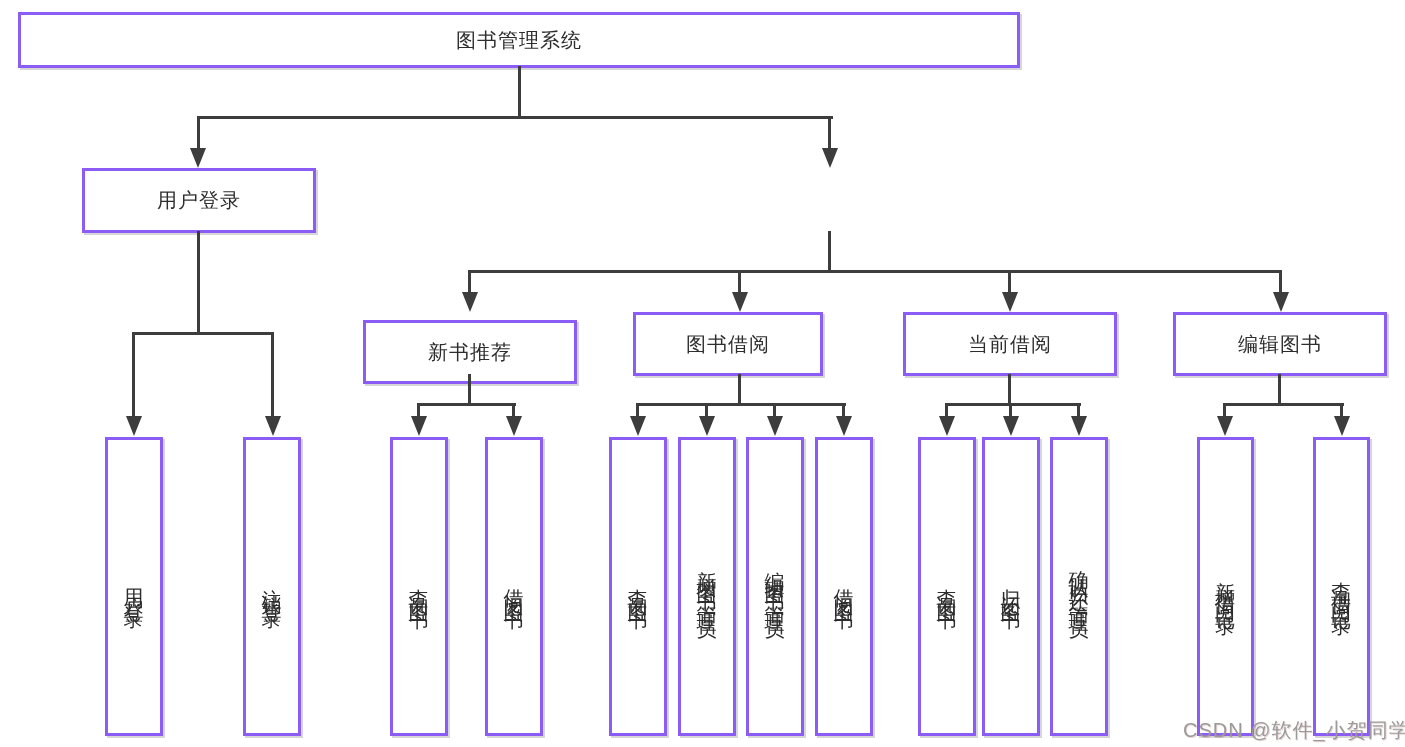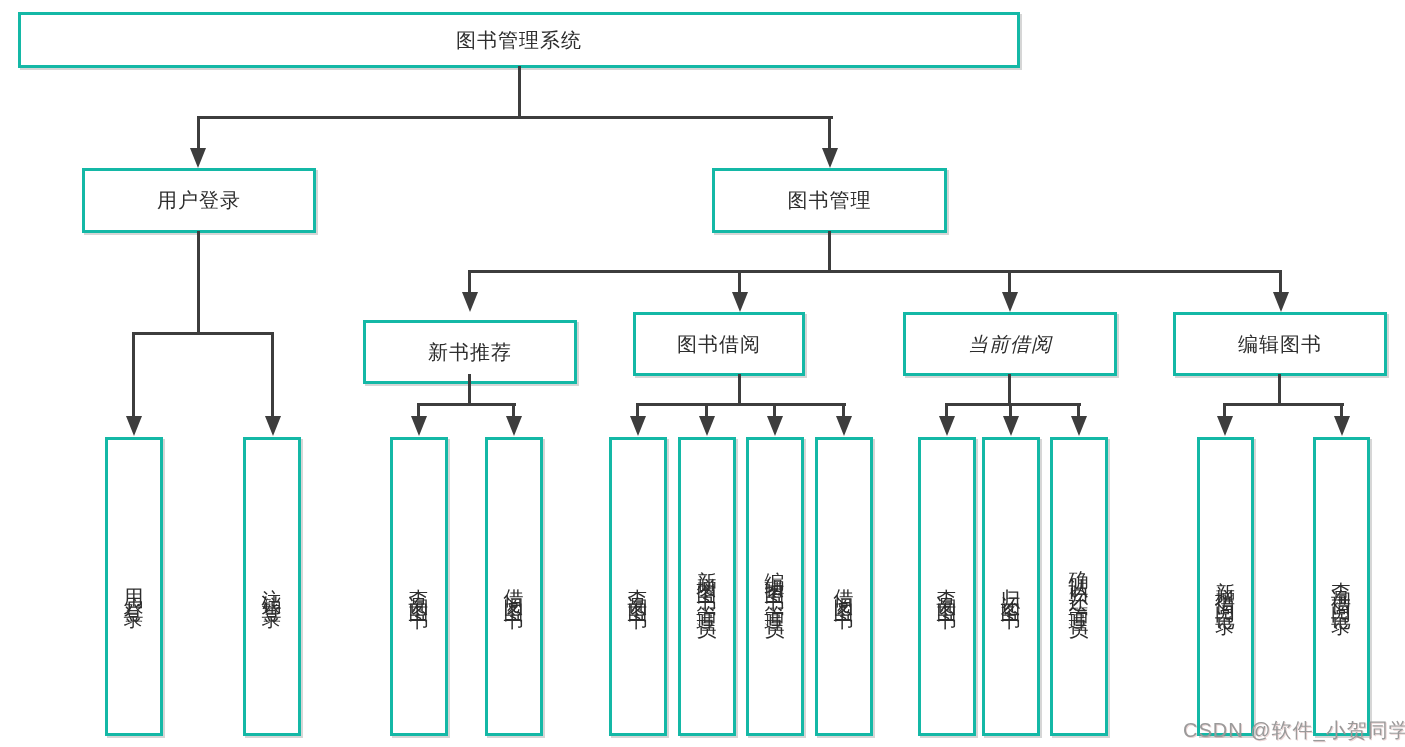--- a/index.html
+++ b/index.html
@@ -7,21 +7,21 @@
     position: relative;
     width: 1405px;
     height: 747px;
     background: #ffffff;
     overflow: hidden;
     font-family: "Liberation Sans", sans-serif;
   }
   .box {
     position: absolute;
     box-sizing: border-box;
-    border: 3px solid #14b8a6;
+    border: 3px solid #8b5cf6;
     background: #ffffff;
     box-shadow: 2px 2px 0 #d6d6d6;
     display: flex;
     align-items: center;
     justify-content: center;
     color: #2d2d2d;
   }
   .hlabel {
     font-size: 20px;
     letter-spacing: 1px;
@@ -67,23 +67,20 @@
   <div class="vl" style="left:518px; top:66px; height:52px;"></div>
   <div class="hl" style="left:197px; top:116px; width:636px;"></div>
   <div class="vl" style="left:197px; top:116px; height:36px;"></div>
   <div class="arr" style="left:190px; top:148px;"></div>
   <div class="vl" style="left:828px; top:116px; height:36px;"></div>
   <div class="arr" style="left:822px; top:148px;"></div>
 
   <div class="box" style="left:82px; top:168px; width:234px; height:65px;">
     <span class="hlabel">用户登录</span>
   </div>
-  <div class="box" style="left:712px; top:168px; width:235px; height:65px;">
-    <span class="hlabel">图书管理</span>
-  </div>
 
   <div class="vl" style="left:197px; top:231px; height:104px;"></div>
   <div class="hl" style="left:132px; top:332px; width:142px;"></div>
   <div class="vl" style="left:132px; top:332px; height:86px;"></div>
   <div class="arr" style="left:126px; top:416px;"></div>
   <div class="vl" style="left:271px; top:332px; height:86px;"></div>
   <div class="arr" style="left:265px; top:416px;"></div>
 
   <div class="vl" style="left:828px; top:231px; height:42px;"></div>
   <div class="hl" style="left:469px; top:270px; width:813px;"></div>
@@ -92,24 +89,24 @@
   <div class="vl" style="left:738px; top:270px; height:26px;"></div>
   <div class="arr" style="left:732px; top:292px;"></div>
   <div class="vl" style="left:1008px; top:270px; height:26px;"></div>
   <div class="arr" style="left:1002px; top:292px;"></div>
   <div class="vl" style="left:1279px; top:270px; height:26px;"></div>
   <div class="arr" style="left:1273px; top:292px;"></div>
 
   <div class="box" style="left:363px; top:312px; width:214px; height:64px;margin-top:8px;">
     <span class="hlabel">新书推荐</span>
   </div>
-  <div class="box" style="left:633px; top:312px; width:172px; height:64px;text-align:center;">
+  <div class="box" style="left:633px; top:312px; width:190px; height:64px;text-align:center;">
     <span class="hlabel">图书借阅</span>
   </div>
-  <div class="box" style="left:903px; top:312px; width:214px; height:64px;font-style:italic;">
+  <div class="box" style="left:903px; top:312px; width:214px; height:64px;">
     <span class="hlabel">当前借阅</span>
   </div>
   <div class="box" style="left:1173px; top:312px; width:214px; height:64px;">
     <span class="hlabel">编辑图书</span>
   </div>
 
   <div class="vl" style="left:468px; top:374px; height:32px;"></div>
   <div class="hl" style="left:417px; top:403px; width:99px;"></div>
   <div class="vl" style="left:417px; top:403px; height:16px;"></div>
   <div class="arr" style="left:411px; top:416px;"></div>

